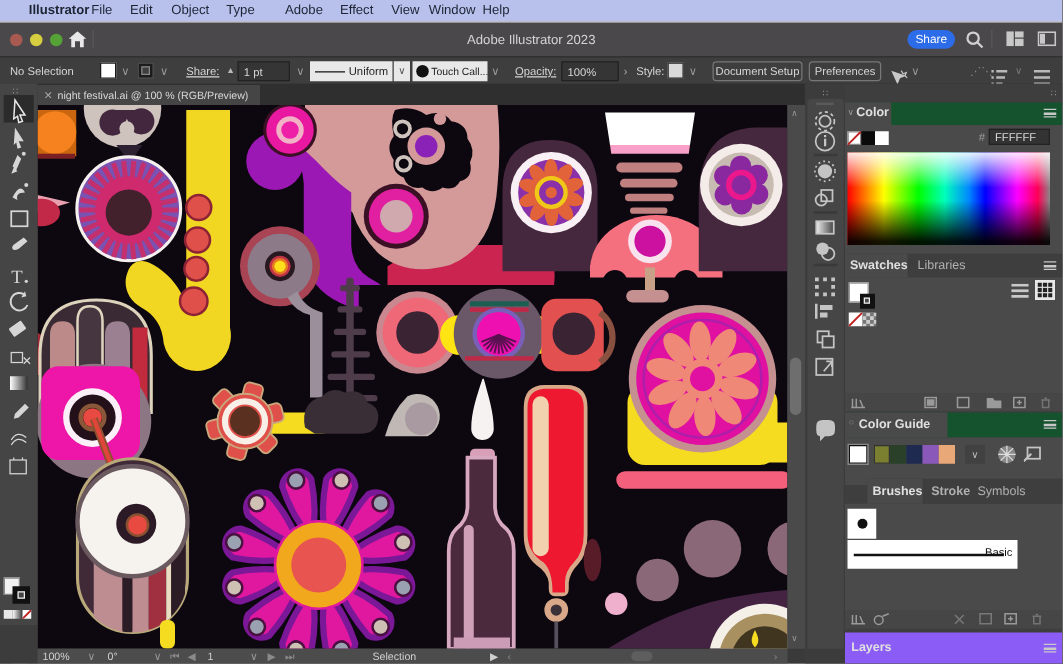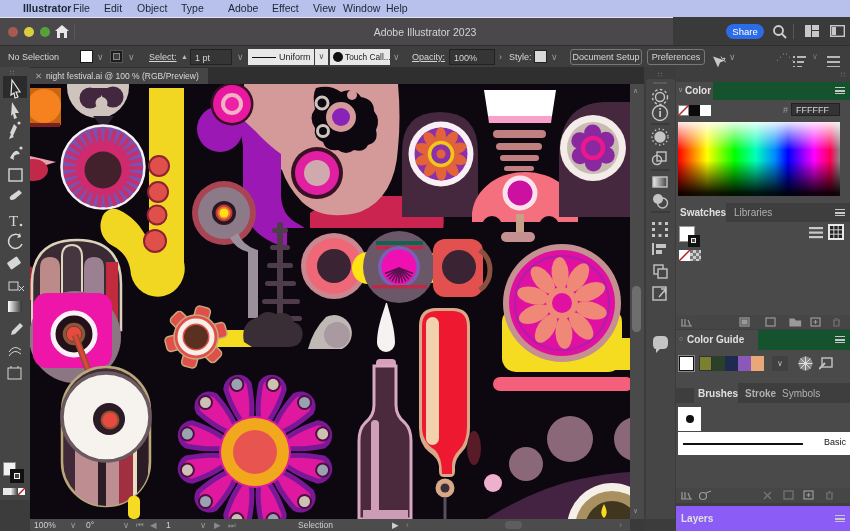--- a/index.html
+++ b/index.html
@@ -1,19 +1,19 @@
 <!DOCTYPE html>
 <html><head><meta charset="utf-8"><style>
 * { margin:0; padding:0; box-sizing:border-box; }
 body { width:850px; height:531px; overflow:hidden; font-family:"Liberation Sans", sans-serif; }
 #app { position:relative; width:850px; height:531px; background:#3a3a3a; overflow:hidden; }
 .abs { position:absolute; }
 .menubar { left:0; top:0; width:850px; height:17px; background:#b7c1ec; color:#1d2434; font-size:10.5px; }
 .menubar span { position:absolute; top:2px; white-space:nowrap; }
-.titlebar { left:0; top:17px; width:673px; height:28px; background:#4b484b; border-top:1px solid #e8e2ee; }
+.titlebar { left:0; top:17px; width:850px; height:28px; background:#4b484b; border-top:1px solid #e8e2ee; }
 .tl { position:absolute; top:9px; width:10px; height:10px; border-radius:50%; }
 .controlbar { left:0; top:45px; width:850px; height:22px; background:#3e3e3e; border-top:1px solid #2e2e2e; color:#d6d6d6; font-size:9px; }
 .cb { position:absolute; top:0; height:22px; line-height:22px; }
 .tabrow { left:30px; top:67px; width:820px; height:17px; background:#2f2f2f; }
 .tab { position:absolute; left:0px; top:1px; width:178px; height:16px; background:#454545; color:#d8d8d8; font-size:8.5px; line-height:16px; }
 .toolbar { left:0; top:67px; width:30px; height:433px; background:#454545; }
 .toolbarbtm { left:0; top:500px; width:30px; height:31px; background:#3c3c3c; }
 .statusbar { left:30px; top:519px; width:600px; height:12px; background:#4c4c4c; color:#d0d0d0; font-size:8.5px; }
 .sb { position:absolute; top:0; height:12px; line-height:12px; }
 .vscroll { left:630px; top:84px; width:14px; height:435px; background:#4a4a4a; }
@@ -66,21 +66,21 @@
       </svg>
 </div>
 
 <div class="abs controlbar">
 <span class="cb" style="left:8px;">No Selection</span>
 <div class="cb" style="left:80px;top:4px;width:13px;height:13px;background:#fff;border:1px solid #1a1a1a;"></div>
 <span class="cb" style="left:97px;color:#999;">∨</span>
 <div class="cb" style="left:110px;top:4px;width:13px;height:13px;background:#1c1c1c;border:1px solid #555;"></div>
 <div class="cb" style="left:113px;top:7px;width:7px;height:7px;background:#3e3e3e;border:1px solid #888;"></div>
 <span class="cb" style="left:128px;color:#999;">∨</span>
-<span class="cb" style="left:149px;text-decoration:underline;">Select:</span>
+<span class="cb" style="left:149px;text-decoration:underline;">Share:</span>
 <span class="cb" style="left:181px;color:#bbb;font-size:7px;">▲<br></span>
 <div class="cb" style="left:190px;top:3px;width:42px;height:16px;background:#353535;border:1px solid #222;color:#d6d6d6;font-size:9px;line-height:16px;padding-left:4px;">1 pt</div>
 <span class="cb" style="left:237px;color:#999;">∨</span>
 <div class="cb" style="left:248px;top:3px;width:66px;height:16px;background:#e8e8e8;color:#222;font-size:9px;line-height:16px;">
   <div style="position:absolute;left:4px;top:7.5px;width:24px;height:1.6px;background:#111;"></div>
   <span style="position:absolute;left:31px;white-space:nowrap;">Uniform</span>
       </div>
 <div class="cb" style="left:315px;top:3px;width:13px;height:16px;background:#e8e8e8;color:#555;text-align:center;font-size:8px;line-height:16px;">∨</div>
 <div class="cb" style="left:330px;top:3px;width:60px;height:16px;background:#e8e8e8;color:#222;font-size:8.3px;line-height:16px;">
   <div style="position:absolute;left:3px;top:3px;width:10px;height:10px;border-radius:50%;background:#111;"></div>
@@ -711,21 +711,21 @@
 <div class="phead" style="top:316px;height:20px;background:#3e3e3e;margin-left:18px;">
   <div style="position:absolute;left:0;top:0;width:44px;height:20px;background:#4a4a4a;"></div>
   <span style="position:absolute;left:4px;top:5px;">Brushes</span>
   <span style="position:absolute;left:51px;top:5px;color:#b0b0b0;font-weight:bold;">Stroke</span>
   <span style="position:absolute;left:88px;top:5px;color:#b0b0b0;font-weight:normal;">Symbols</span>
   <div class="ham" style="right:5px;top:7px;"></div>
 </div>
 <div style="position:absolute;left:0;top:336px;width:174px;height:85px;background:#4a4a4a;">
   <div style="position:absolute;left:2px;top:4px;width:23px;height:24px;background:#fff;"></div>
   <div style="position:absolute;left:10px;top:12px;width:8px;height:8px;background:#111;border-radius:50%;"></div>
-  <div style="position:absolute;left:2px;top:29px;width:172px;height:23px;background:#fff;">
+  <div style="position:absolute;left:2px;top:29px;width:136px;height:23px;background:#fff;">
     <div style="position:absolute;left:5px;top:11px;width:120px;height:1.6px;background:#111;"></div>
     <span style="position:absolute;right:4px;top:5px;color:#111;font-size:9px;">Basic</span>
   </div>
 </div>
 <div style="position:absolute;left:0;top:421px;width:174px;height:15px;background:#464646;">
   <svg style="position:absolute;left:4px;top:2px;" width="166" height="11" viewBox="0 0 166 11" fill="none" stroke="#9a9a9a" stroke-width="1.2">
   <path d="M2,2 V9 M5,2 V9 M8,3 l2.5,6 M1,9 h11"></path>
   <g>
             <circle cx="23" cy="6" r="3.5"></circle>
             <path d="M26,3 l5,-2"></path>

